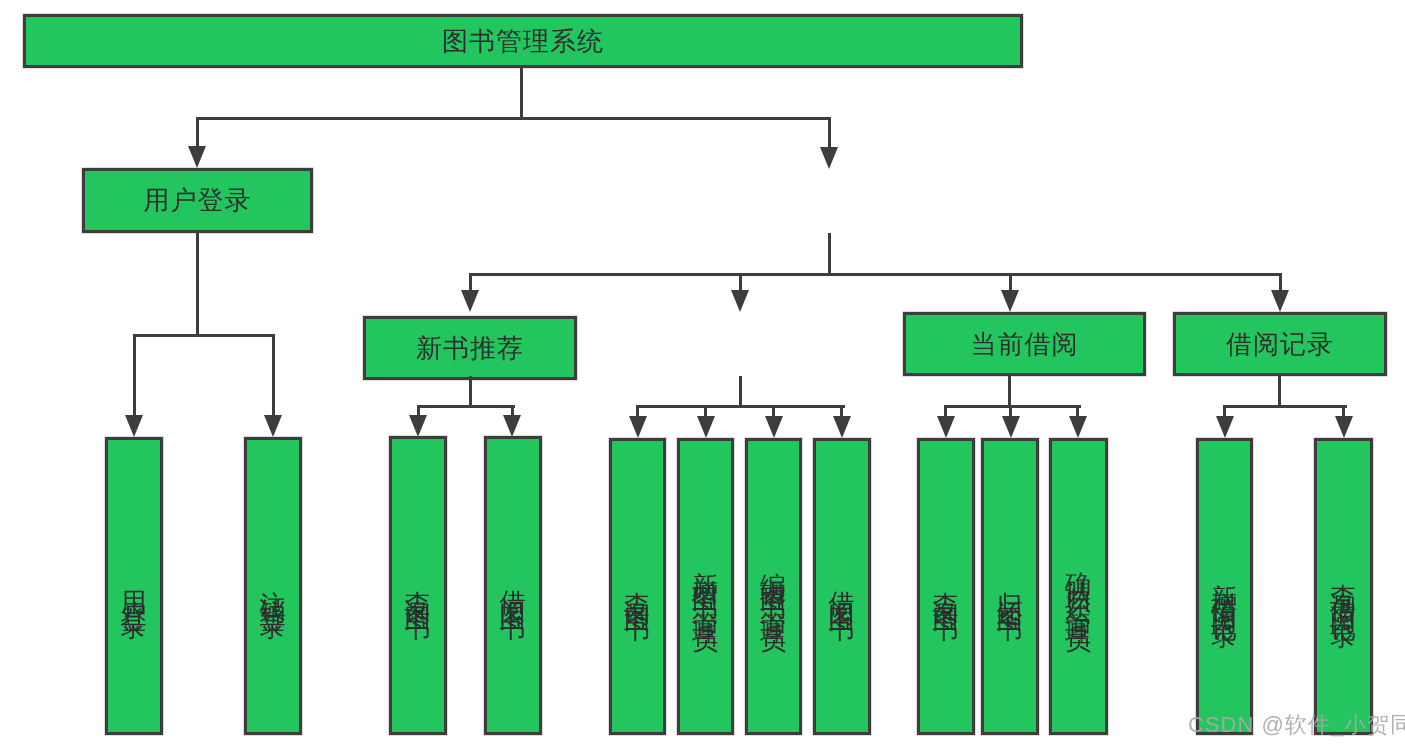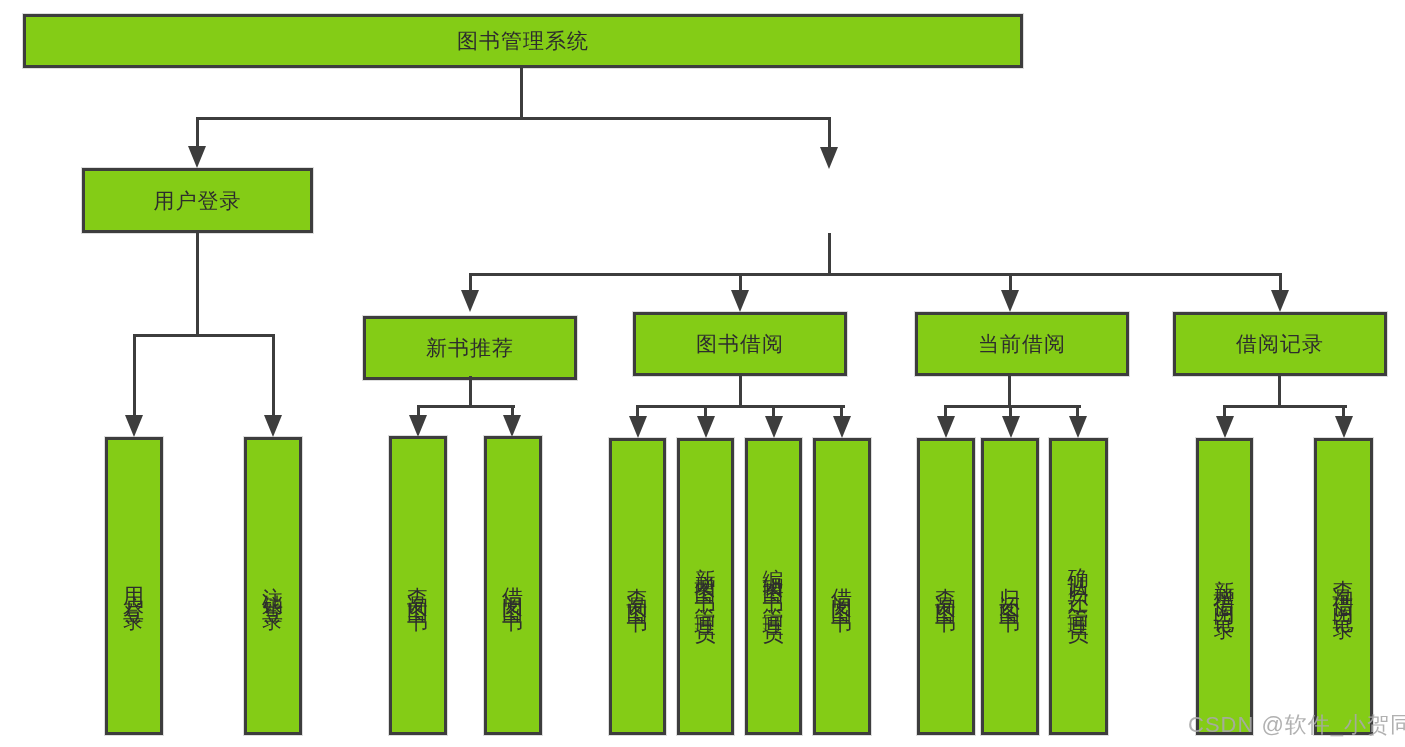--- a/index.html
+++ b/index.html
@@ -7,25 +7,25 @@
     position:relative;
     width:1405px; height:747px;
     background:#ffffff;
     font-family:"Liberation Sans", sans-serif;
     overflow:hidden;
   }
   .box {
     position:absolute;
     box-sizing:border-box;
     border:3px solid #3d3d3d;
-    background:#84cc16;
+    background:#22c55e;
     display:flex;
     align-items:center;
     justify-content:center;
-    font-size:21px;
+    font-size:26px;
     letter-spacing:1px;
     color:#2d2d2d;
     box-shadow:0 0 0 1px rgba(160,160,160,0.35);
   }
   .vbox {
     writing-mode:vertical-rl;
     letter-spacing:8px;
     line-height:1;
     text-align:center;
   }
@@ -77,22 +77,21 @@
   <div class="vline" style="left:469px;  top:273px; height:19px;"></div>
   <div class="arrow" style="left:461px;  top:290px;"></div>
   <div class="vline" style="left:739px;  top:273px; height:19px;"></div>
   <div class="arrow" style="left:731px;  top:290px;"></div>
   <div class="vline" style="left:1009px; top:273px; height:19px;"></div>
   <div class="arrow" style="left:1001px; top:290px;"></div>
   <div class="vline" style="left:1279px; top:273px; height:19px;"></div>
   <div class="arrow" style="left:1271px; top:290px;"></div>
 
   <div class="box" style="left:363px; top:316px; width:214px; height:64px;text-align:right;">新书推荐</div>
-  <div class="box" style="left:633px; top:312px; width:214px; height:64px;">图书借阅</div>
-  <div class="box" style="left:903px; top:312px; width:214px; height:64px;margin-left:12px;">当前借阅</div>
+  <div class="box" style="left:903px; top:312px; width:243px; height:64px;">当前借阅</div>
   <div class="box" style="left:1173px; top:312px; width:214px; height:64px;">借阅记录</div>
 
   <div class="vline" style="left:469px; top:376px; height:32px;"></div>
   <div class="hline" style="left:417px; top:405px; width:98px;"></div>
   <div class="vline" style="left:417px; top:405px; height:12px;"></div>
   <div class="arrow" style="left:409px; top:415px;"></div>
   <div class="vline" style="left:511px; top:405px; height:12px;"></div>
   <div class="arrow" style="left:503px; top:415px;"></div>
 
   <div class="vline" style="left:739px; top:376px; height:32px;"></div>

